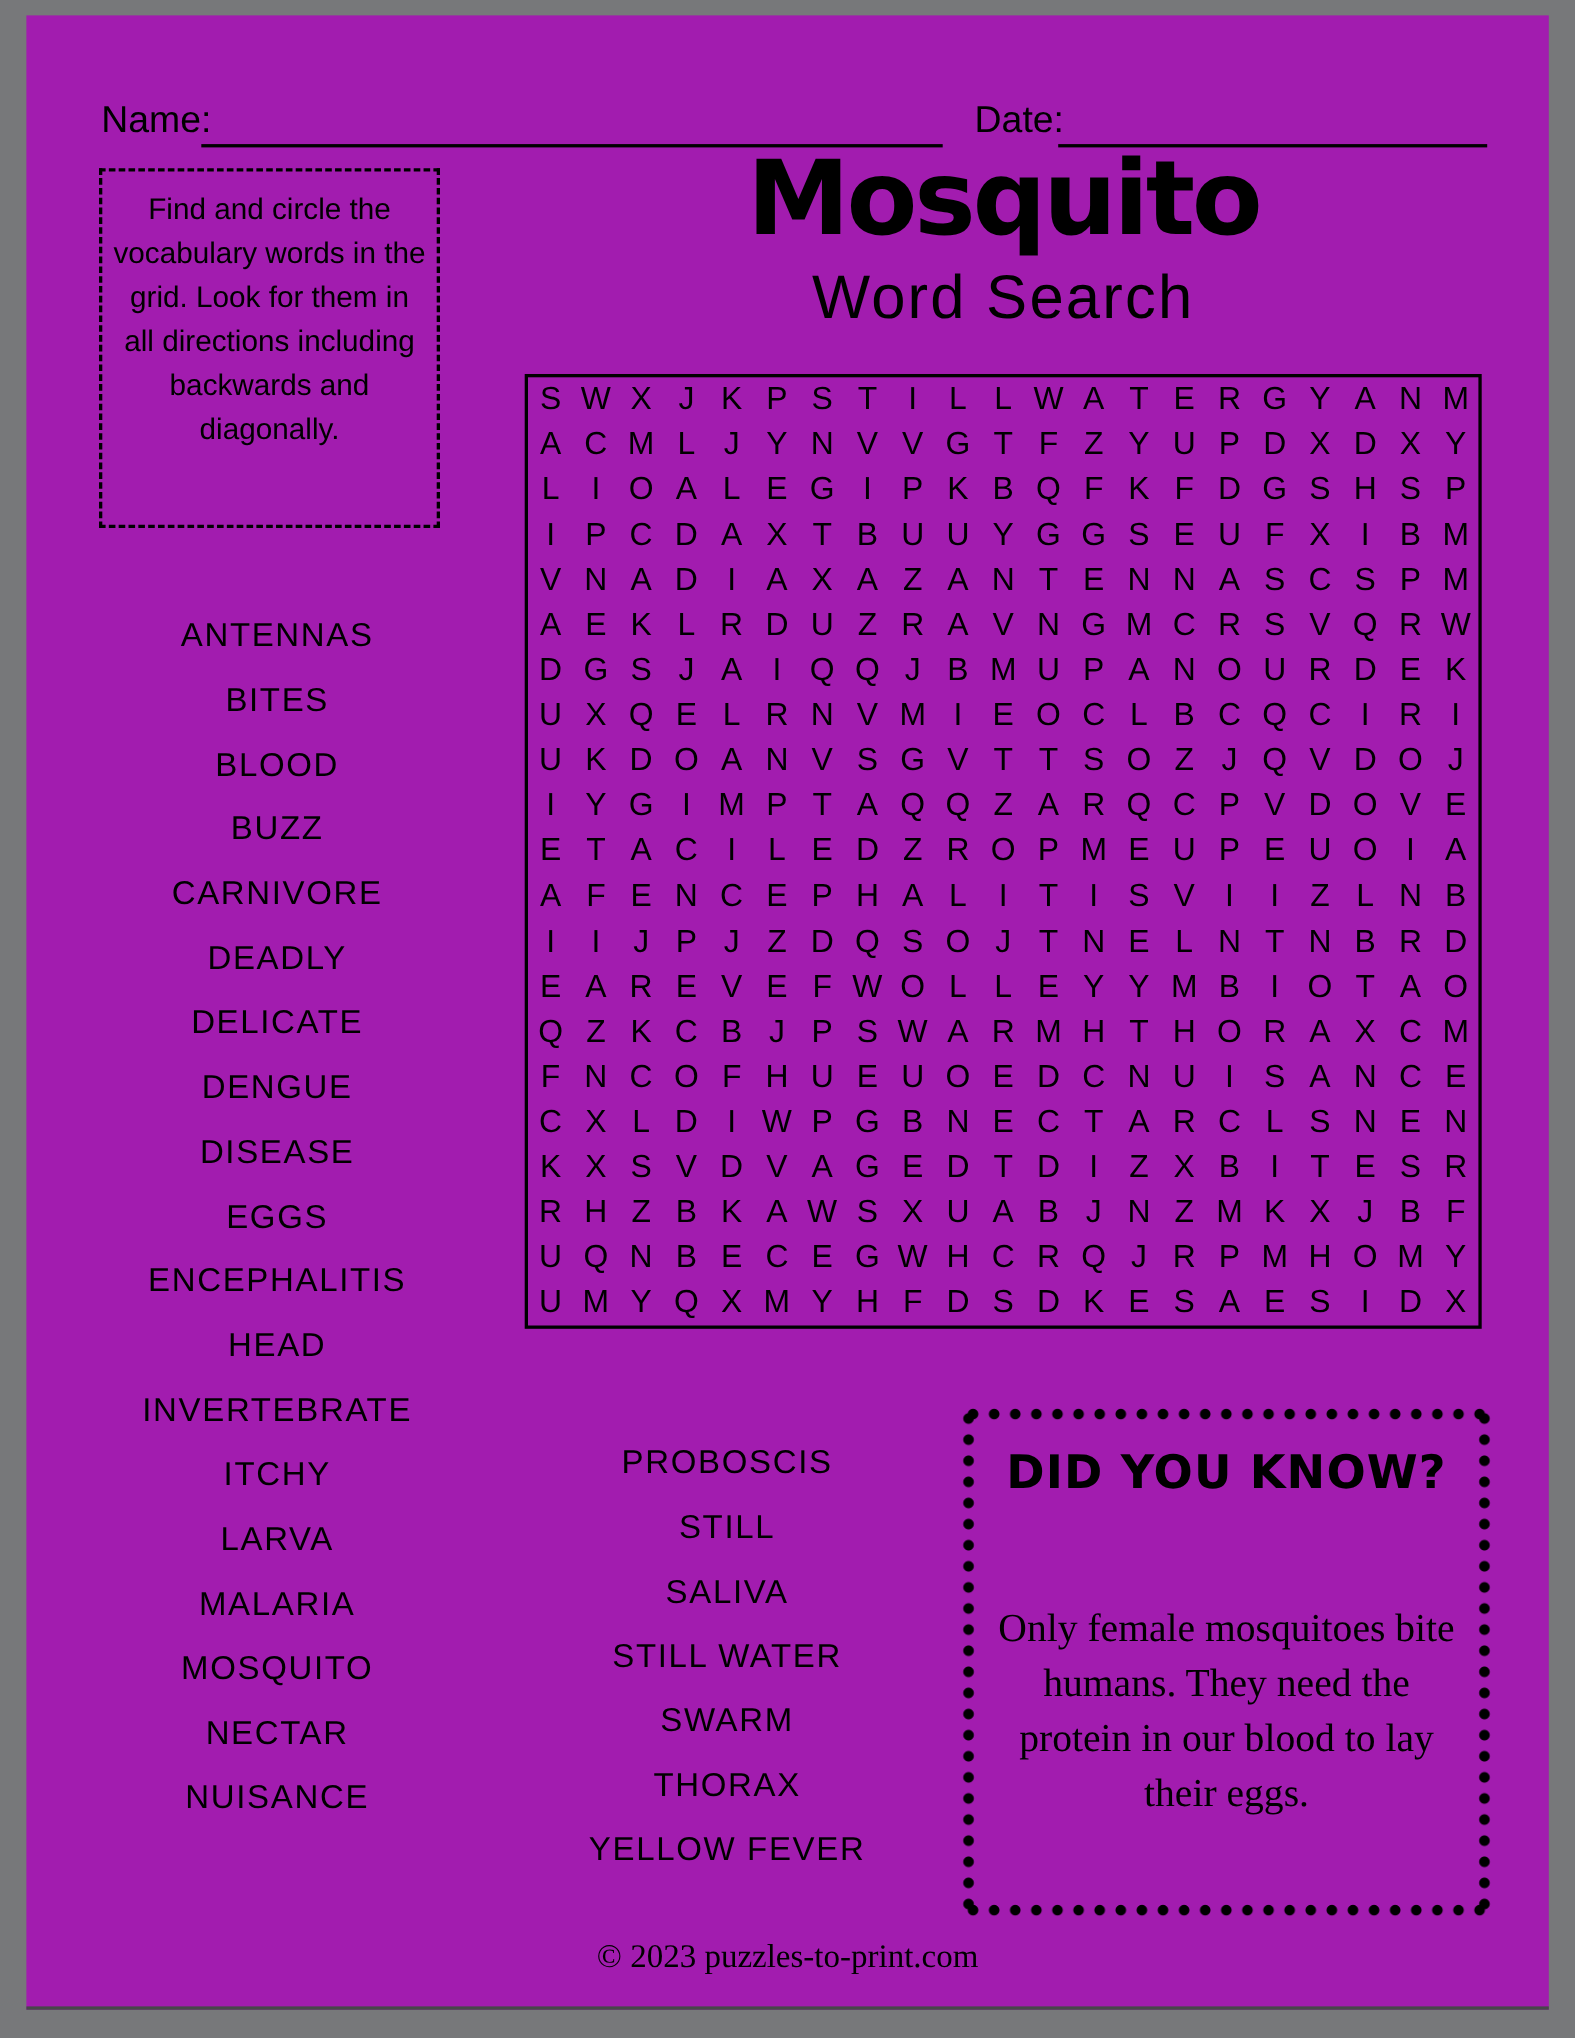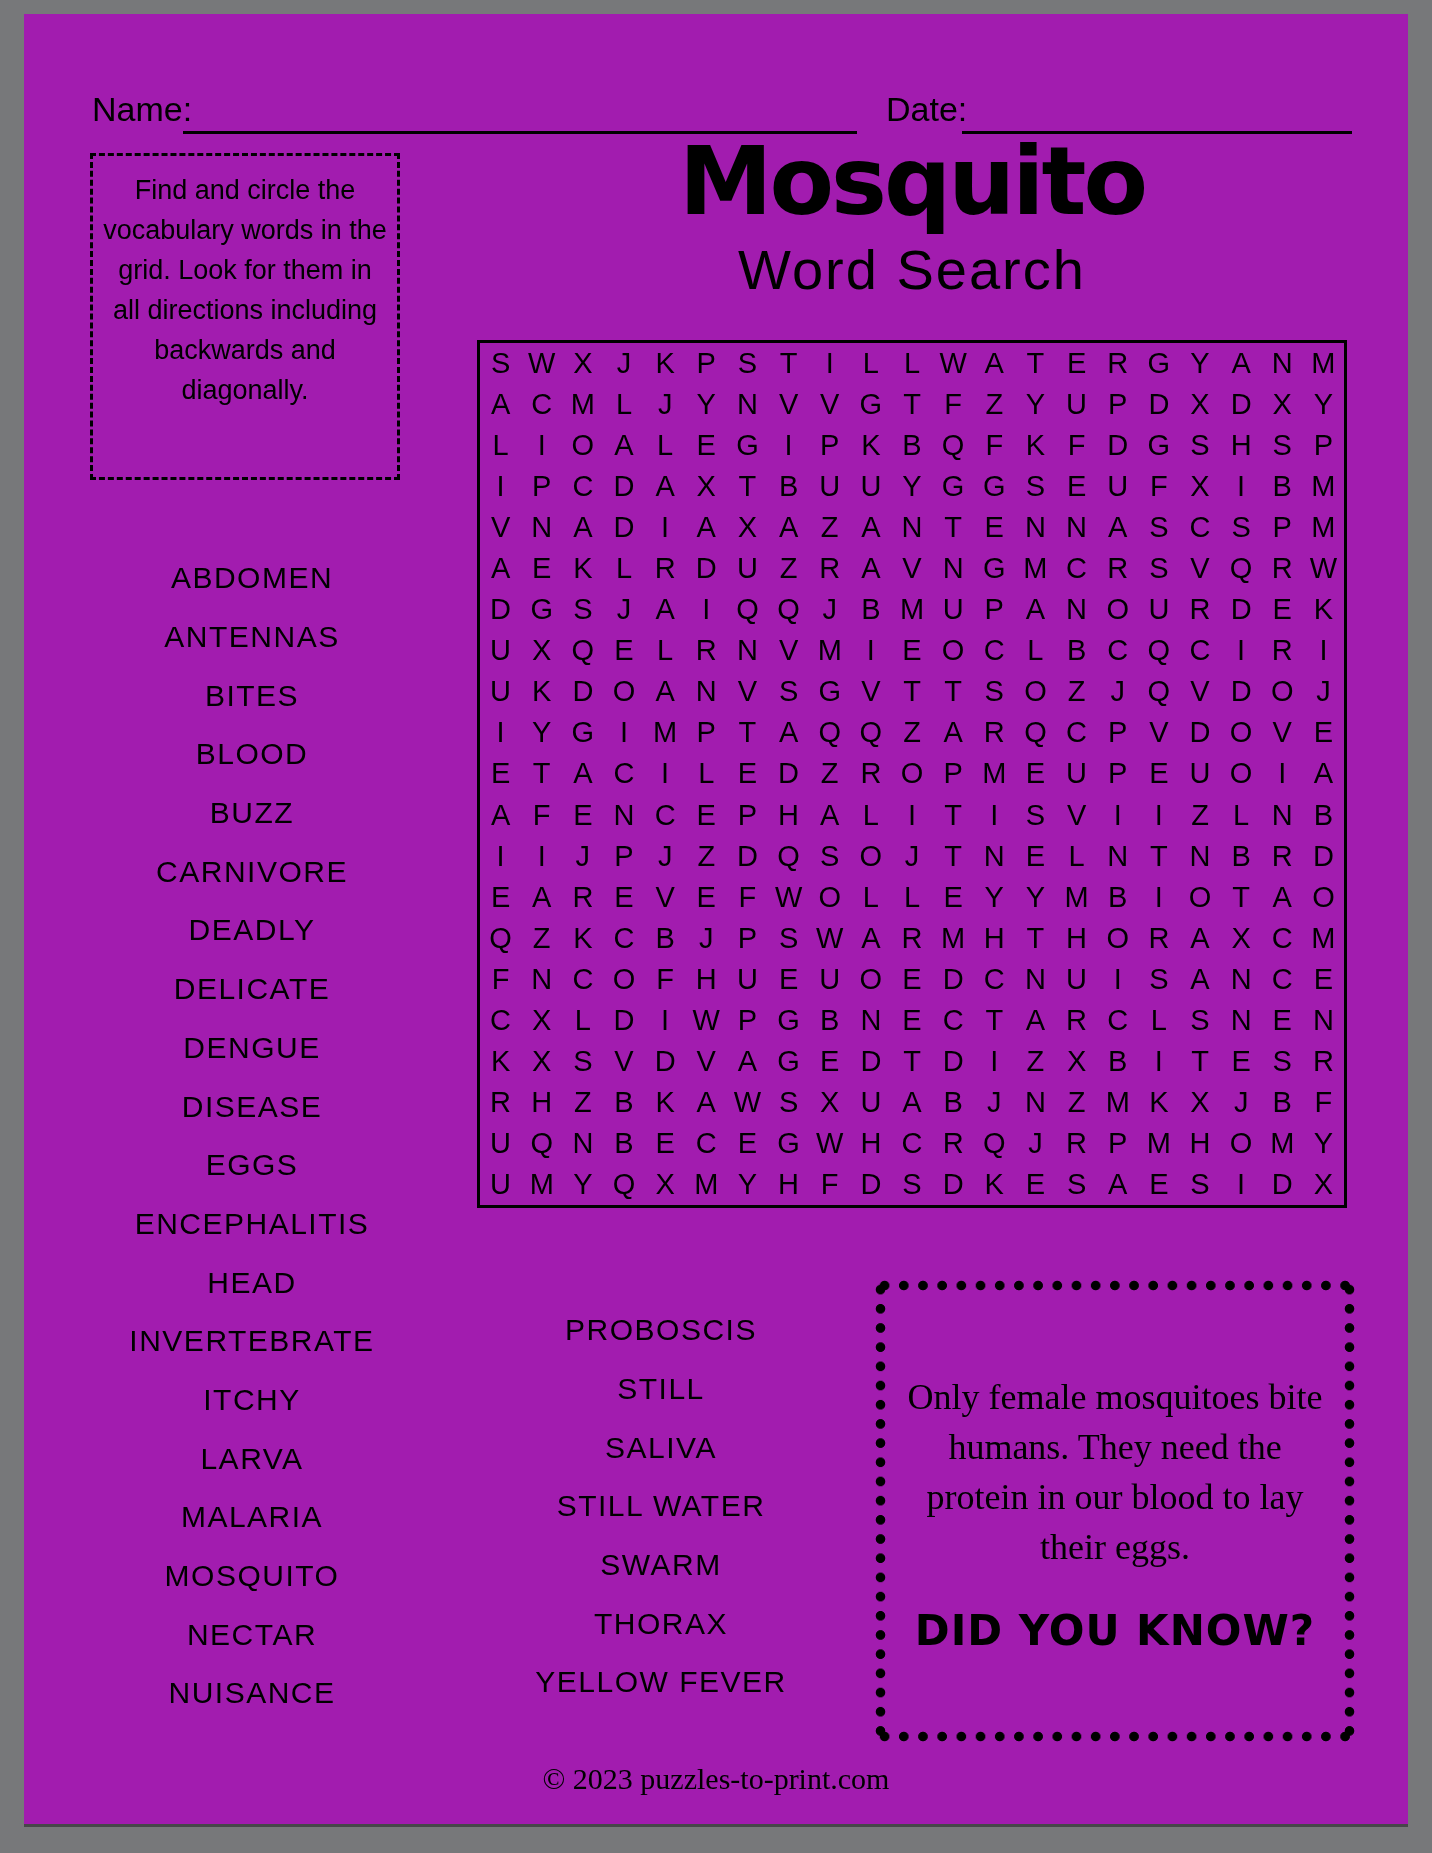--- a/index.html
+++ b/index.html
@@ -561,21 +561,20 @@
       <div class="cell">S</div>
       <div class="cell">A</div>
       <div class="cell">E</div>
       <div class="cell">S</div>
       <div class="cell">I</div>
       <div class="cell">D</div>
       <div class="cell">X</div>
     </div>
 
   <div class="word-col" id="word-col-1">
-      <div class="word-item">ABDOMEN</div>
       <div class="word-item">ANTENNAS</div>
       <div class="word-item">BITES</div>
       <div class="word-item">BLOOD</div>
       <div class="word-item">BUZZ</div>
       <div class="word-item">CARNIVORE</div>
       <div class="word-item">DEADLY</div>
       <div class="word-item">DELICATE</div>
       <div class="word-item">DENGUE</div>
       <div class="word-item">DISEASE</div>
       <div class="word-item">EGGS</div>
@@ -597,19 +596,19 @@
       <div class="word-item">SWARM</div>
       <div class="word-item">THORAX</div>
       <div class="word-item">YELLOW FEVER</div>
     </div>
 
   <div class="dyk">
     <div class="dots-h" id="dots-top"></div>
     <div class="dots-h" id="dots-bottom"></div>
     <div class="dots-v" id="dots-left"></div>
     <div class="dots-v" id="dots-right"></div>
+    <div id="dyk-title">DID YOU KNOW?</div>
     <div id="dyk-fact">Only female mosquitoes bite humans. They need the protein in our blood to lay their eggs.</div>
-    <div id="dyk-title">DID YOU KNOW?</div>
   </div>
 
   <div class="footer">© 2023 puzzles-to-print.com</div>
 
 </div>
 
 </body></html>

